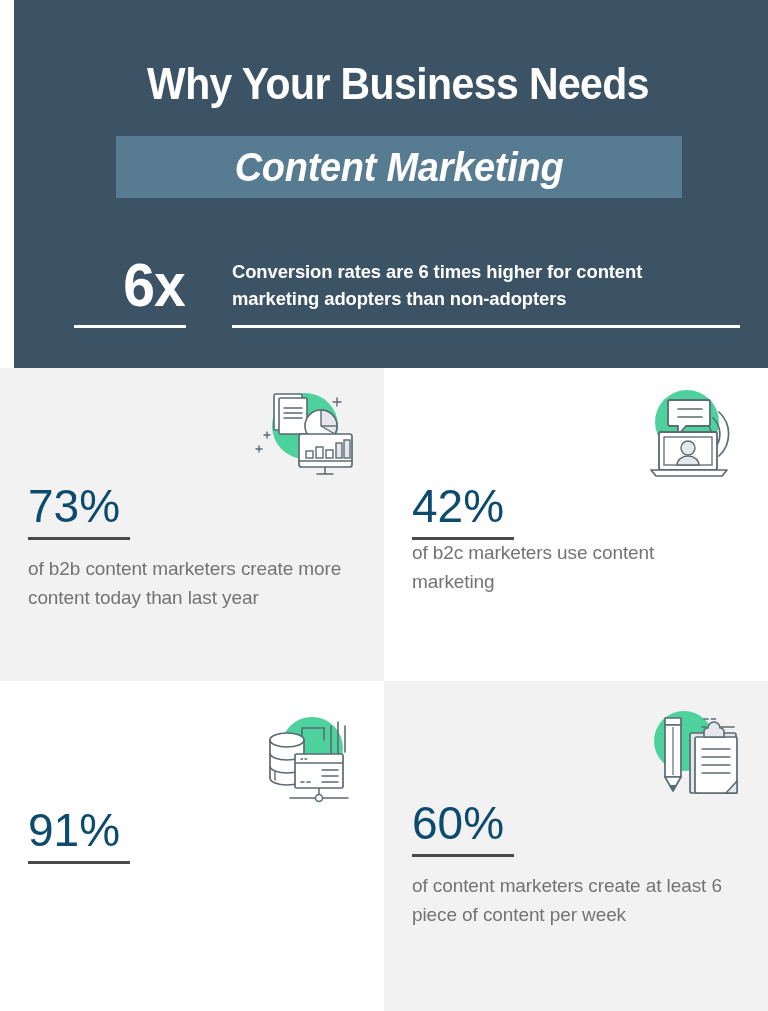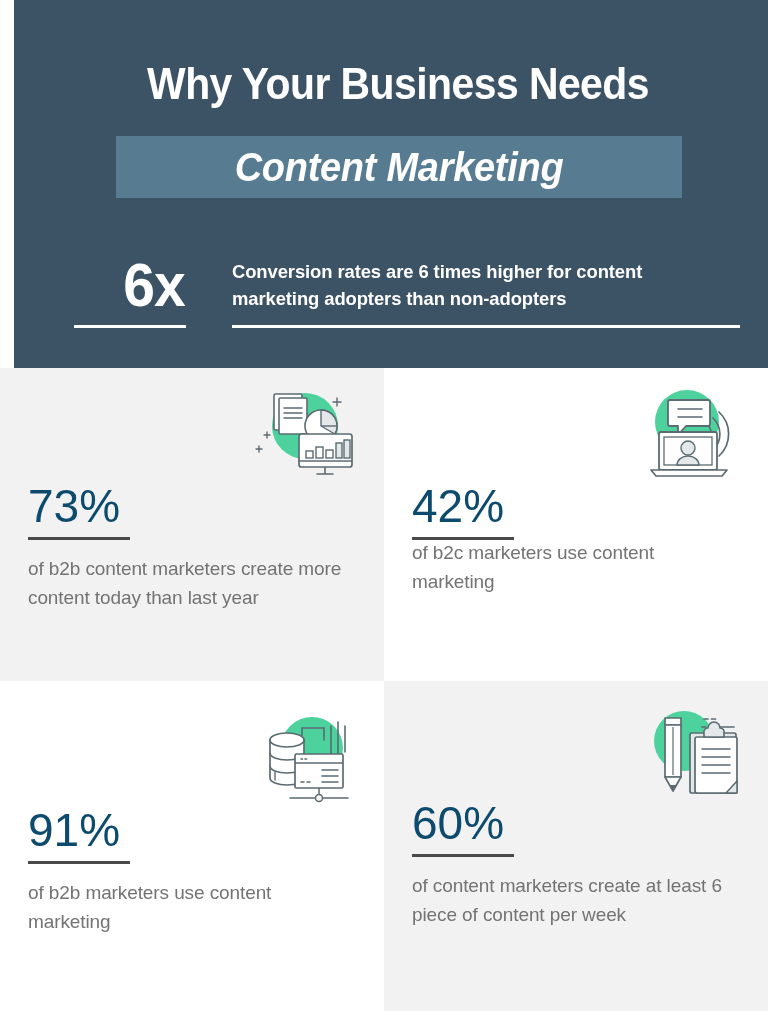--- a/index.html
+++ b/index.html
@@ -309,21 +309,20 @@
             <line x1="72" y1="72" x2="88" y2="72"></line>
           </g>
           <line x1="69" y1="78" x2="69" y2="86" stroke="#5b6b72" stroke-width="1.5"></line>
           <circle cx="69" cy="88" r="3.5" fill="#ffffff" stroke="#5b6b72" stroke-width="1.5"></circle>
           <line x1="40" y1="88" x2="65" y2="88" stroke="#5b6b72" stroke-width="1.5" stroke-linecap="round"></line>
           <line x1="73" y1="88" x2="98" y2="88" stroke="#5b6b72" stroke-width="1.5" stroke-linecap="round"></line>
         </svg>
       </div>
       <div class="card-value">91%</div>
       <div class="card-rule"></div>
-      <div class="card-text">of b2b marketers use content marketing</div>
     </div>
 
     <div class="card pos-3">
       <div class="card-icon">
         <svg viewBox="0 0 104 104" width="104" height="104">
           <circle cx="44" cy="38" r="30" fill="#4ed29d"></circle>
           <g stroke="#5b6b72" stroke-width="1.7" stroke-linecap="round">
             <line x1="64" y1="16" x2="78" y2="16" stroke-dasharray="4 3.5"></line>
             <line x1="62" y1="24" x2="70" y2="24" stroke-dasharray="4 3.5"></line>
             <line x1="74" y1="24" x2="94" y2="24"></line>

